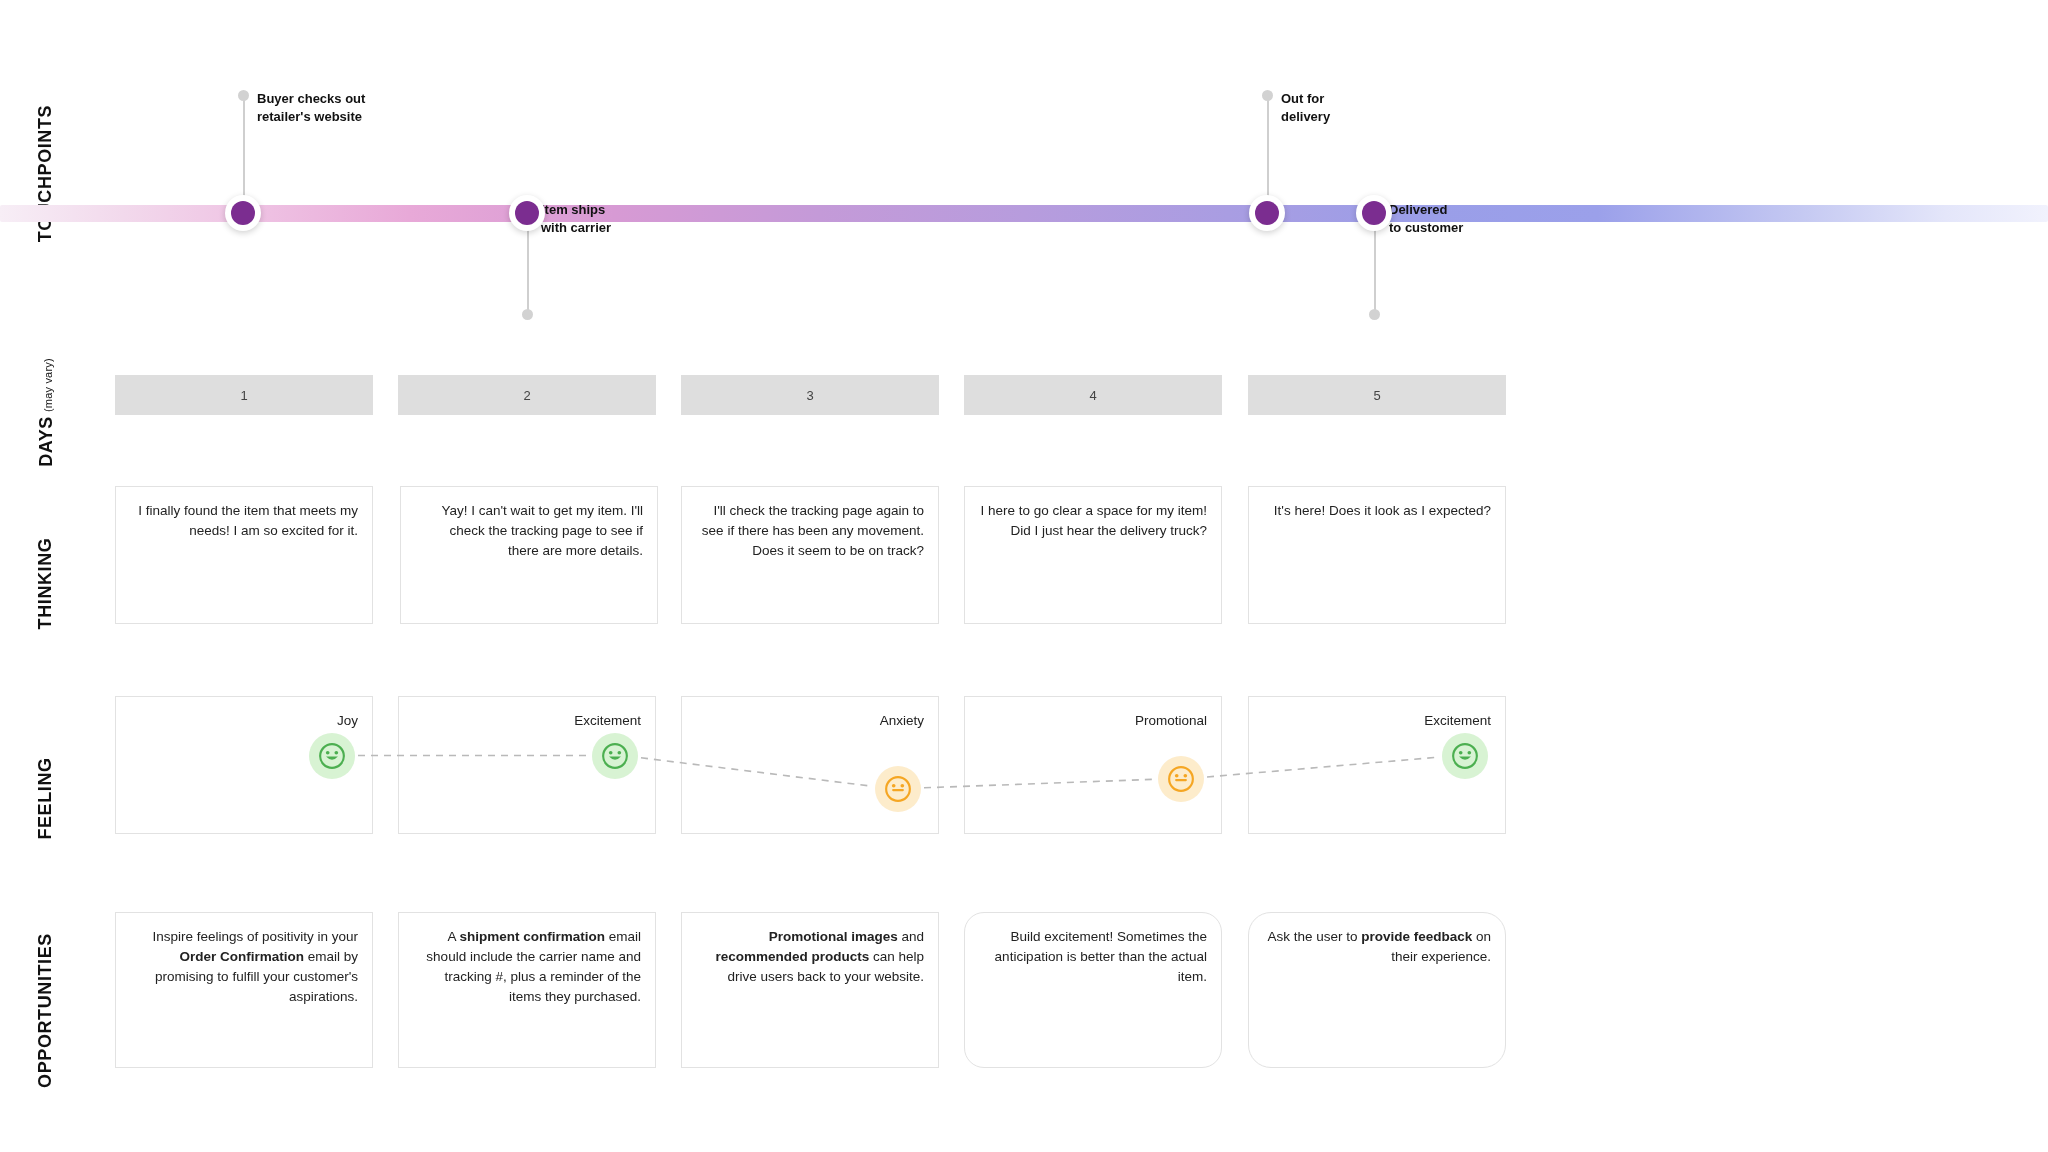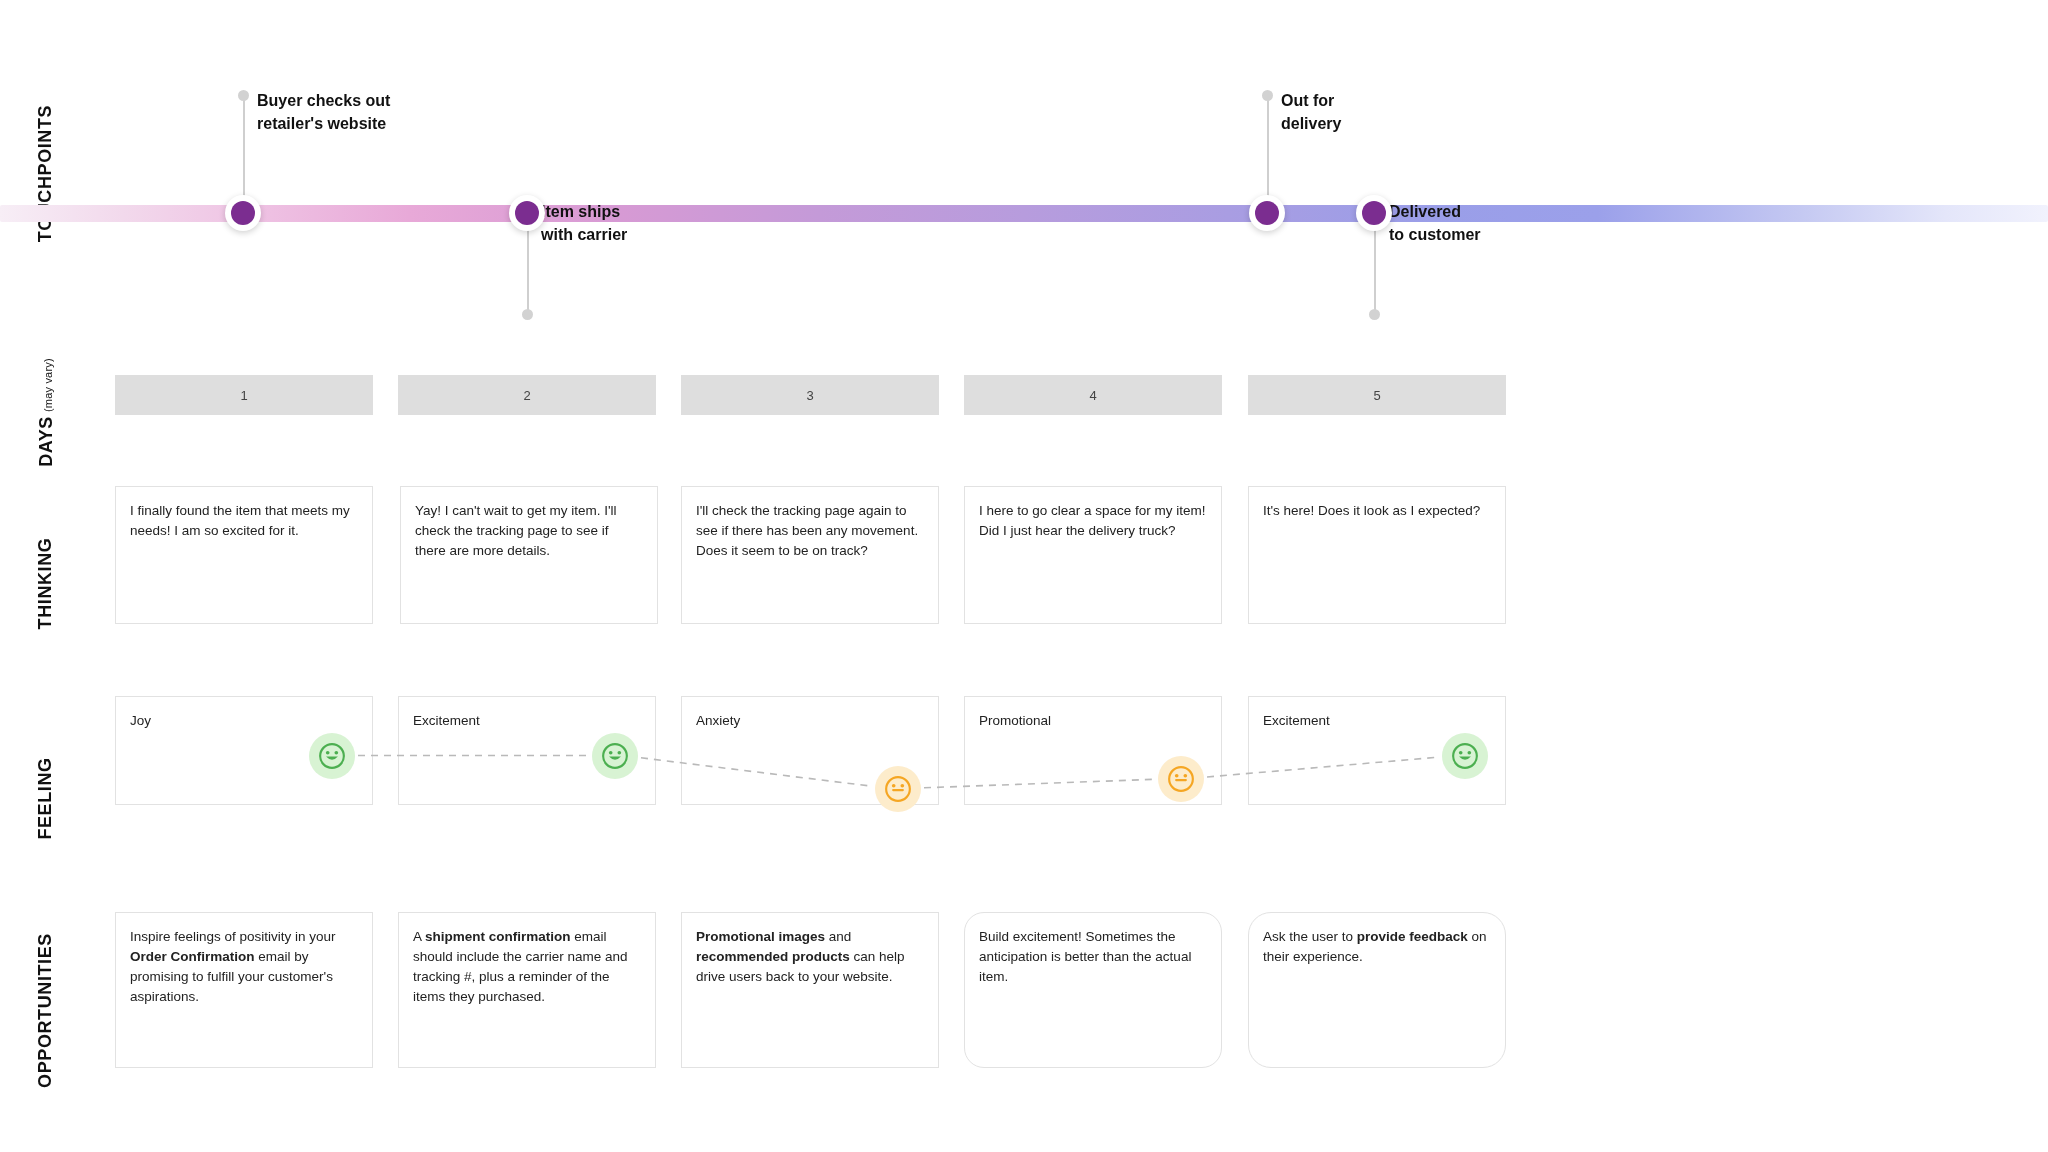--- a/index.html
+++ b/index.html
@@ -75,21 +75,21 @@
     background:#cfcfcf;
   }
   .tp-enddot {
     position:absolute;
     width:11px; height:11px;
     border-radius:50%;
     background:#d2d2d2;
   }
   .tp-text {
     position:absolute;
-    font-size:16px;
+    font-size:13px;
     font-weight:bold;
     line-height:1.42;
     color:#111;
     white-space:pre-line;
   }
 
   
   .day-chip {
     position:absolute;
     height:40px;
@@ -103,23 +103,24 @@
   
   .card {
     position:absolute;
     width:258px;
     background:#fff;
     border:1px solid #e2e2e2;
     padding:14px 14px 30px 14px;
     font-size:13.5px;
     line-height:1.48;
     color:#222;
+    text-align:right;
   }
   .card.thinking { height:138px; }
-  .card.feeling  { height:109px; }
+  .card.feeling  { height:138px; }
   .card.opp      { height:156px; }
   .card b { font-weight:bold; }
 
   
   .face-wrap {
     position:absolute;
     width:46px; height:46px;
     border-radius:50%;
     display:flex; align-items:center; justify-content:center;
     z-index:4;

